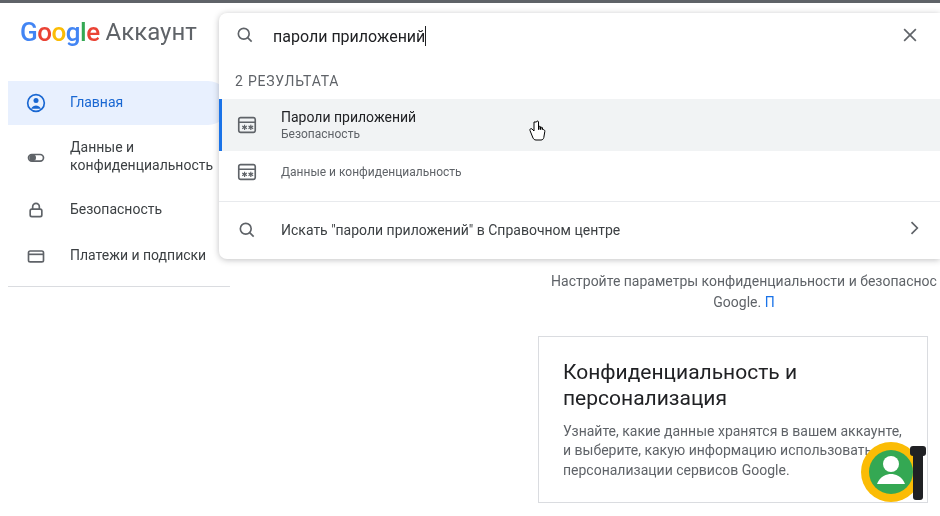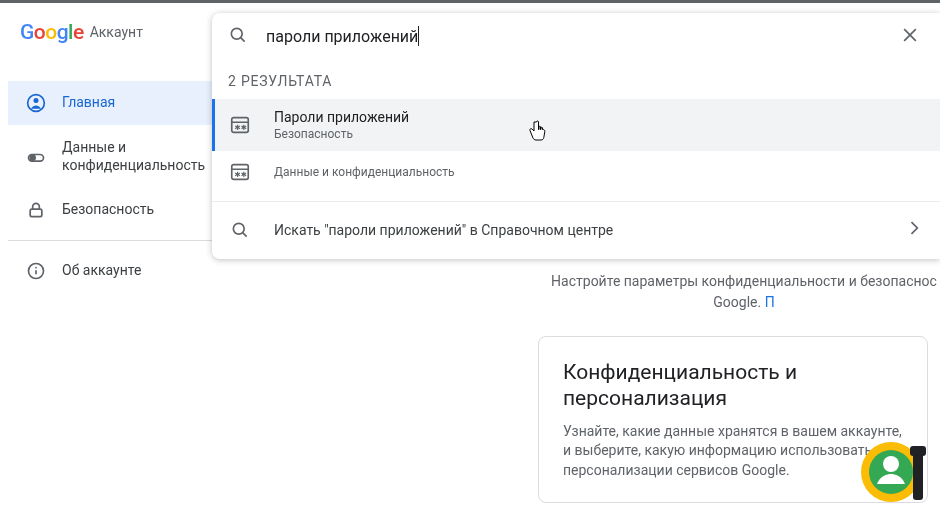--- a/index.html
+++ b/index.html
@@ -20,47 +20,47 @@
     padding: 14px 0 0 20px;
     height: 56px;
   }
   .logo-area {
     display: flex;
     align-items: center;
     gap: 6px;
     height: 30px;
   }
   .google-logo {
-    font-size: 21px;
+    font-size: 26px;
     font-weight: 500;
     letter-spacing: -0.5px;
   }
   .google-logo .g1 { color: #4285f4; }
   .google-logo .o1 { color: #ea4335; }
   .google-logo .o2 { color: #fbbc05; }
   .google-logo .g2 { color: #4285f4; }
   .google-logo .l1 { color: #34a853; }
   .google-logo .e1 { color: #ea4335; }
   .account-label {
-    font-size: 14px;
+    font-size: 24px;
     color: #5f6368;
     font-weight: 400;
     text-align: center;
   }
   .sidebar {
     position: absolute;
     left: 0;
     top: 78px;
     width: 230px;
     padding-left: 8px;
   }
   .nav-item {
     display: flex;
     align-items: center;
-    gap: 16px;
+    gap: 24px;
     padding: 12px 12px 12px 18px;
     border-radius: 0 24px 24px 0;
     cursor: pointer;
     font-size: 14px;
     color: #3c4043;
     margin-bottom: 2px;
   }
   .nav-item.active {
     background: #e8f0fe;
     color: #1967d2;
@@ -76,21 +76,21 @@
     flex-shrink: 0;
   }
   .nav-label { line-height: 1.25; }
   .divider {
     height: 1px;
     background: #dadce0;
     margin: 8px 0 8px 0;
   }
   .search-panel {
     position: absolute;
-    left: 212px;
+    left: 219px;
     top: 10px;
     right: 0;
     background: #fff;
     border-radius: 8px 0 0 8px;
     box-shadow: 0 1px 6px rgba(32,33,36,0.28);
     z-index: 10;
     overflow: hidden;
   }
   .search-row {
     display: flex;
@@ -173,21 +173,21 @@
     text-align: center;
     line-height: 1.5;
   }
   .bg-text .link { color: #1a73e8; }
   .card {
     position: absolute;
     left: 538px;
     top: 333px;
     width: 390px;
     border: 1px solid #dadce0;
-    border-radius: 8px;
+    border-radius: 0;
     padding: 22px 24px;
     display: flex;
     gap: 16px;
   }
   .card-title {
     font-size: 21px;
     color: #202124;
     margin-bottom: 10px;
     line-height: 1.25;
   }
@@ -243,31 +243,30 @@
   </div>
   <div class="nav-item">
     <span class="nav-icon">
       <svg width="20" height="20" viewBox="0 0 24 24" fill="none" stroke="currentColor" stroke-width="2">
           <rect x="5" y="11" width="14" height="9" rx="2"></rect>
           <path d="M8 11V8a4 4 0 118 0v3"></path>
         </svg>
     </span>
     <span class="nav-label">Безопасность</span>
   </div>
-  <div class="divider"></div>
   <div class="nav-item">
     <span class="nav-icon">
       <svg width="20" height="20" viewBox="0 0 24 24" fill="none" stroke="currentColor" stroke-width="2">
-          <circle cx="12" cy="12" r="9"></circle>
-          <line x1="12" y1="11" x2="12" y2="16"></line>
-          <circle cx="12" cy="8" r="1" fill="currentColor" stroke="none"></circle>
-        </svg>
-    </span>
-    <span class="nav-label">Об аккаунте</span>
-  </div>
+          <rect x="3" y="6" width="18" height="13" rx="2"></rect>
+          <line x1="3" y1="10" x2="21" y2="10"></line>
+        </svg>
+    </span>
+    <span class="nav-label">Платежи и подписки</span>
+  </div>
+  <div class="divider"></div>
 </nav>
 
 <div class="search-panel">
   <div class="search-row">
     <span class="search-icon">
       <svg width="20" height="20" viewBox="0 0 24 24" fill="none" stroke="currentColor" stroke-width="2">
           <circle cx="10.5" cy="10.5" r="6.5"></circle>
           <line x1="20" y1="20" x2="15.2" y2="15.2"></line>
         </svg>
     </span>

